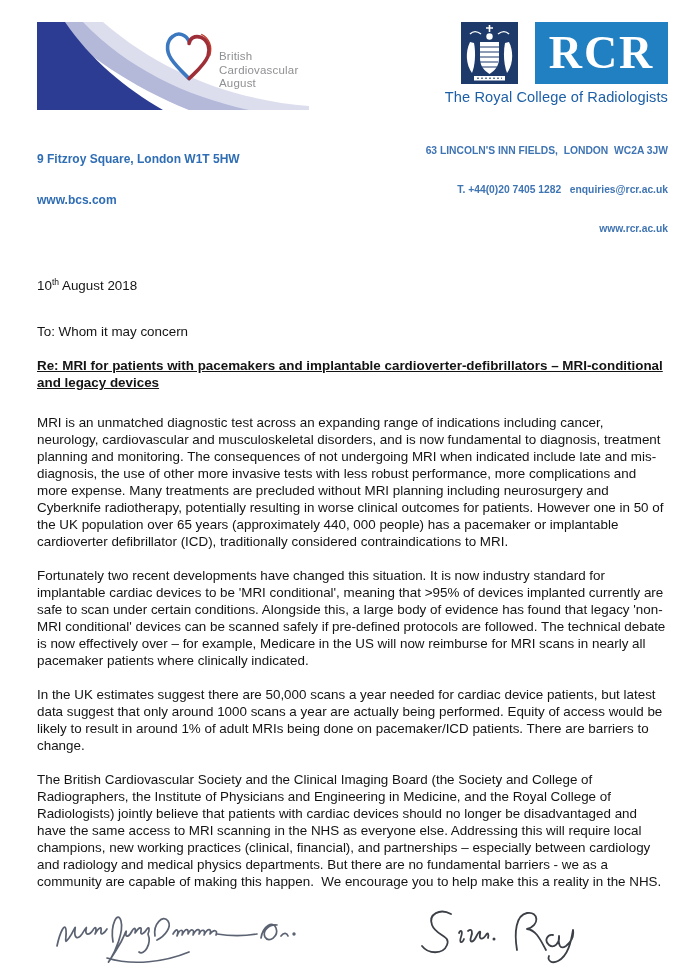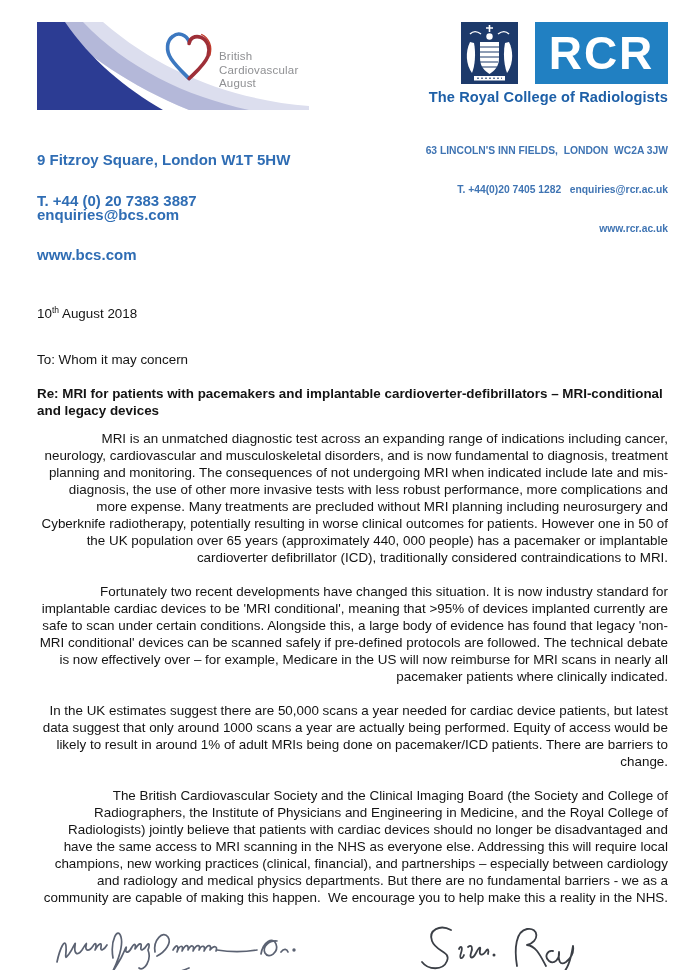--- a/index.html
+++ b/index.html
@@ -14,35 +14,35 @@
   html,body{background:#fff;}
   body{font-family:"Liberation Sans",sans-serif;}
   .page{position:relative;width:699px;height:970px;background:var(--page_bg);overflow:hidden;color:var(--body_text);}
   
   .letterhead{display:flex;justify-content:space-between;padding:22px 31px 0 37px;}
   .bcs-col{width:285px;}
   .bcs-banner{position:relative;width:272px;height:88px;}
   .bcs-banner svg.swoosh{position:absolute;left:0;top:0;}
   .bcs-heart{position:absolute;left:126px;top:4px;}
   .bcs-words{position:absolute;left:182px;top:28px;color:var(--bcs_gray_text);font-size:11.5px;line-height:13.5px;letter-spacing:.2px;}
-  .bcs-address{margin-top:16px;color:var(--bcs_addr_blue);font-weight:bold;font-size:15px;line-height:13.6px;white-space:pre-wrap;}
+  .bcs-address{margin-top:16px;color:var(--bcs_addr_blue);font-weight:bold;font-size:12px;line-height:13.6px;white-space:pre-wrap;}
   .rcr-col{display:flex;flex-direction:column;align-items:flex-end;}
-  .rcr-logo{display:flex;gap:17px;}
+  .rcr-logo{display:flex;gap:17px;font-family:Liberation Serif, serif;}
   .rcr-crest{width:57px;height:62px;background:var(--rcr_navy);display:flex;align-items:center;justify-content:center;}
   .rcr-box{width:133px;height:62px;background:var(--rcr_blue);display:flex;align-items:center;justify-content:center;}
   .rcr-acronym{color:#fff;font-size:46px;font-weight:bold;letter-spacing:2px;line-height:1;}
-  .rcr-name{margin-top:5px;color:var(--rcr_name_blue);font-size:14.6px;font-weight:bold;letter-spacing:.1px;}
+  .rcr-name{margin-top:5px;color:var(--rcr_name_blue);font-size:14.6px;font-weight:normal;letter-spacing:.1px;}
   .rcr-address{margin-top:13px;text-align:right;color:var(--rcr_addr_blue);font-size:10.3px;line-height:13px;white-space:pre-wrap;font-weight:bold;}
   
   .letter-body{margin:16px 31px 0 37px;font-size:13.4px;line-height:17px;}
   .date-line{white-space:pre-wrap;margin-bottom:29px;}
   .date-line sup{font-size:8.5px;vertical-align:super;line-height:0;}
   .to-line{margin-bottom:17px;}
-  .subject{font-weight:bold;margin-bottom:11px;}
-  .para{margin-bottom:17px;white-space:pre-wrap;text-align:right;}
+  .subject{font-weight:bold;margin-bottom:23px;text-decoration:underline;}
+  .para{margin-bottom:17px;white-space:pre-wrap;}
   .para:last-child{margin-bottom:0;}
   
   .signatures{display:flex;margin:6px 31px 0 37px;}
   .sig-col-left{width:330px;}
   .sig-col-right{flex:1;}
   .sig-img-left{margin:4px 0 2px 12px;}
   .sig-img-right{margin:10px 0 14px 26px;}
   .sig-lines{font-size:13.3px;line-height:17.5px;}
 </style>
 </head>
@@ -65,21 +65,20 @@
           <path d="M43,7 C51,11 55,20 52,30" fill="none" stroke="var(--heart_red_light)" stroke-width="1.5" stroke-linecap="round"></path>
         </svg>
         <div class="bcs-words">
           <div>British</div>
           <div>Cardiovascular</div>
           <div>August</div>
         </div>
       </div>
       <div class="bcs-address">
         <div>9 Fitzroy Square, London W1T 5HW</div>
-        <div>T. +44 (0) 20 7383 3887  enquiries@bcs.com</div>
         <div>www.bcs.com</div>
       </div>
     </div>
 
     <div class="rcr-col">
       <div class="rcr-logo">
         <div class="rcr-crest">
           <svg width="57" height="62" viewBox="0 0 57 62">
             <rect width="57" height="62" fill="var(--rcr_navy)"></rect>
             <path d="M28.5,3 l0,7 M25,6 l7,0" stroke="#fff" stroke-width="1.6"></path>

